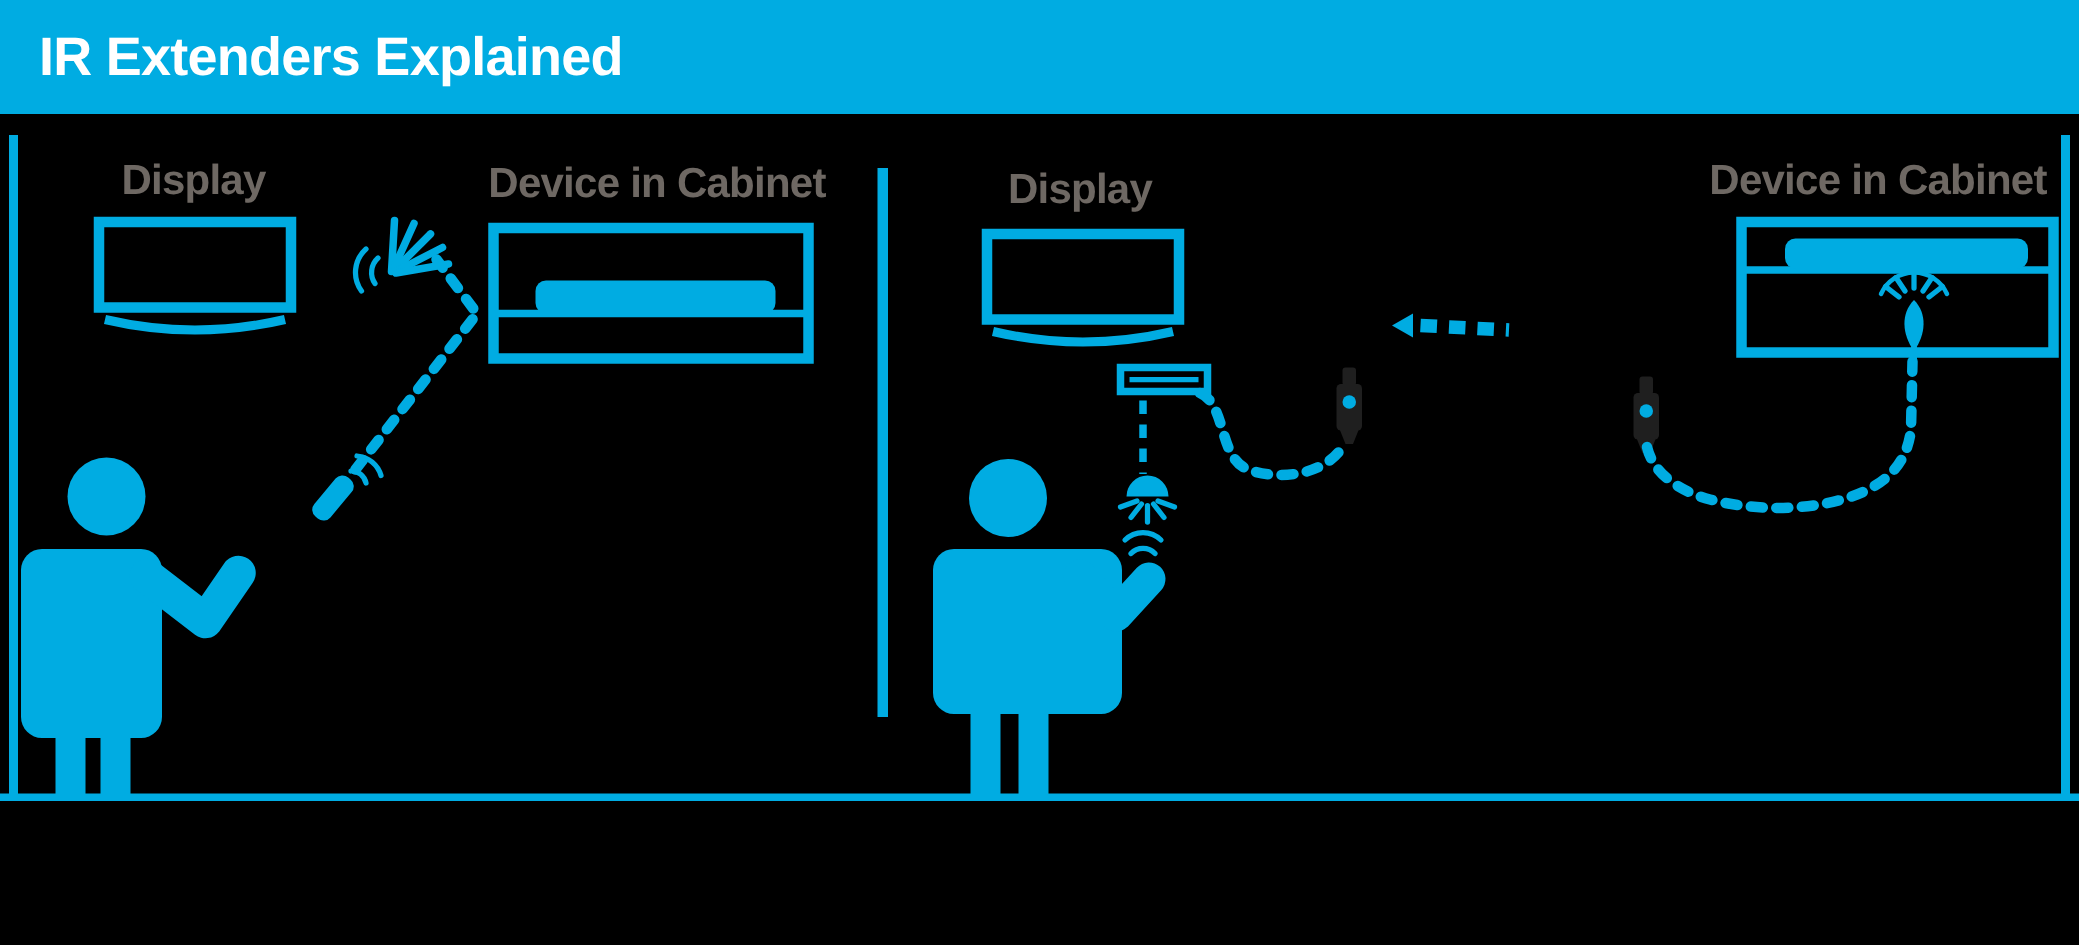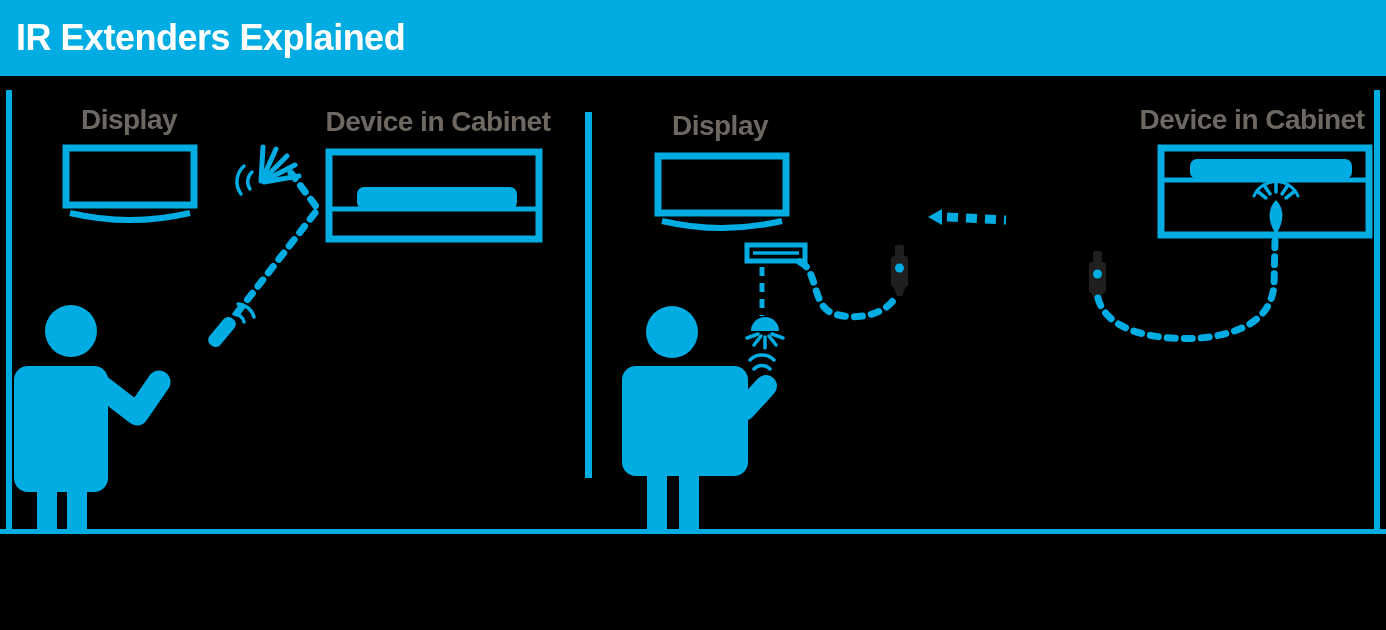--- a/index.html
+++ b/index.html
@@ -13,21 +13,21 @@
   body{
     width:1386px;height:630px;position:relative;overflow:hidden;
     background:var(--bg);
     font-family:"Liberation Sans", sans-serif;
   }
   .header{
     position:absolute;left:0;top:0;width:1386px;height:76px;
     background:var(--cyan);display:flex;align-items:center;
   }
   .header h1{
-    margin:0 0 0 16px;color:var(--white);
+    margin:0 0 0 26px;color:var(--white);
     font-size:36px;font-weight:800;letter-spacing:-0.5px;
   }
   .label{
     position:absolute;color:var(--label-gray);
     font-size:28px;font-weight:700;letter-spacing:-0.5px;
     text-align:center;white-space:nowrap;
   }
   #lbl-display-left {left:64px;  top:104px; width:130px;}
   #lbl-cabinet-left {left:308px; top:106px; width:260px;}
   #lbl-display-right{left:655px; top:110px; width:130px;}

